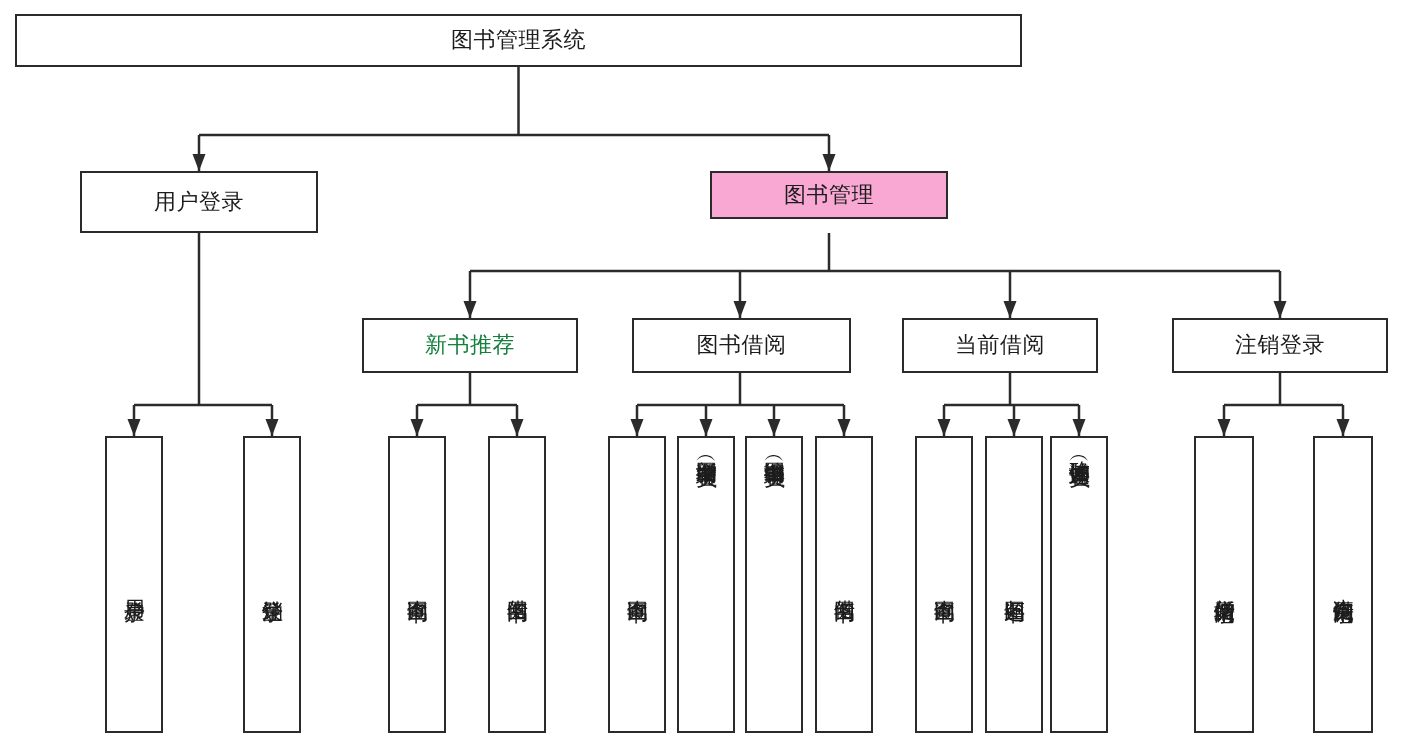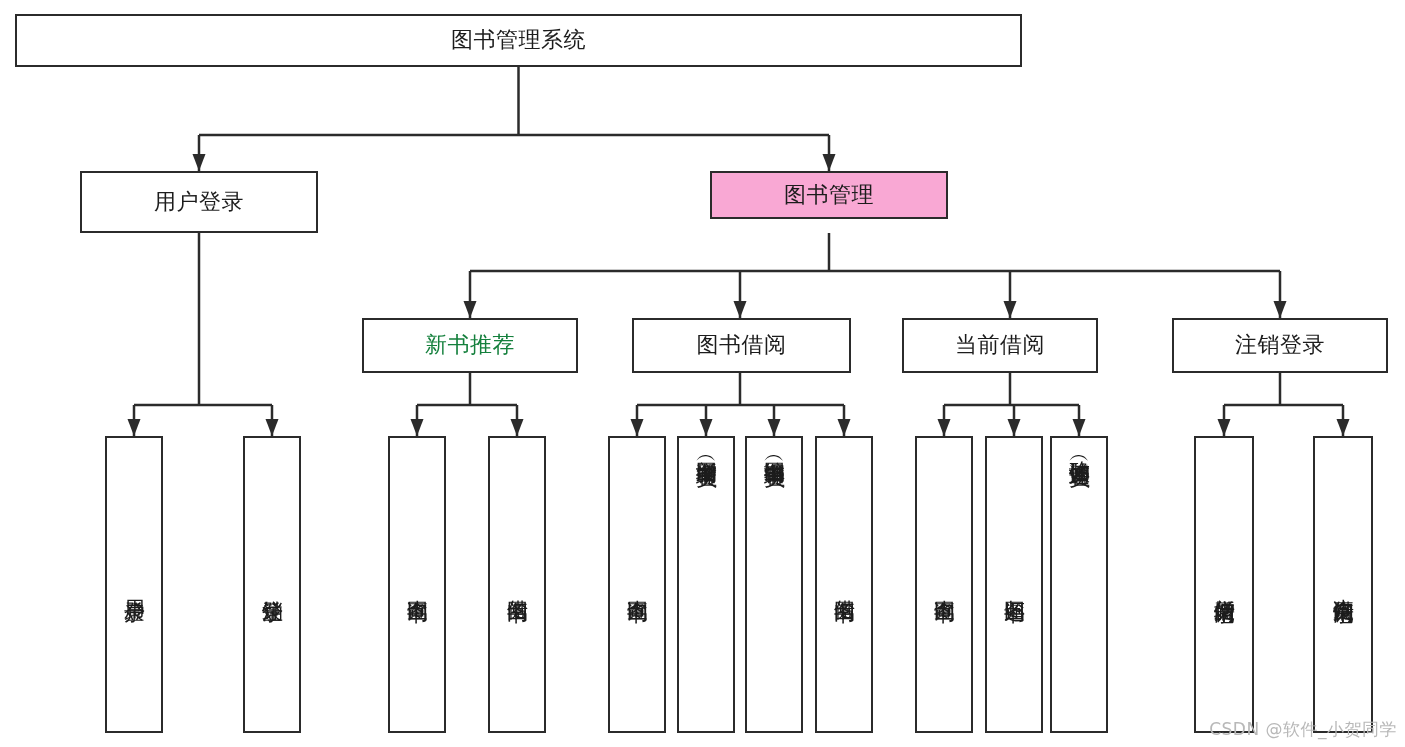--- a/index.html
+++ b/index.html
@@ -191,14 +191,13 @@
       <div class="node-box leaf" style="left: 1050px; top: 436px; width: 58px; height: 297px; border-color: rgb(43, 43, 43); background: rgb(255, 255, 255);">
         <span class="node-label-v" style="color: rgb(28, 28, 28);">确认归还（管理员）</span>
       </div>
       <div class="node-box leaf centered" style="left: 1194px; top: 436px; width: 60px; height: 297px; border-color: rgb(43, 43, 43); background: rgb(255, 255, 255);">
         <span class="node-label-v" style="color: rgb(28, 28, 28);">新增借阅记录</span>
       </div>
       <div class="node-box leaf centered" style="left: 1313px; top: 436px; width: 60px; height: 297px; border-color: rgb(43, 43, 43); background: rgb(255, 255, 255);">
         <span class="node-label-v" style="color: rgb(28, 28, 28);">查询借阅记录</span>
       </div>
     </div>
-  <div class="watermark">CSDN @软件_小贺同学</div>
 </div>
 
 </body></html>

